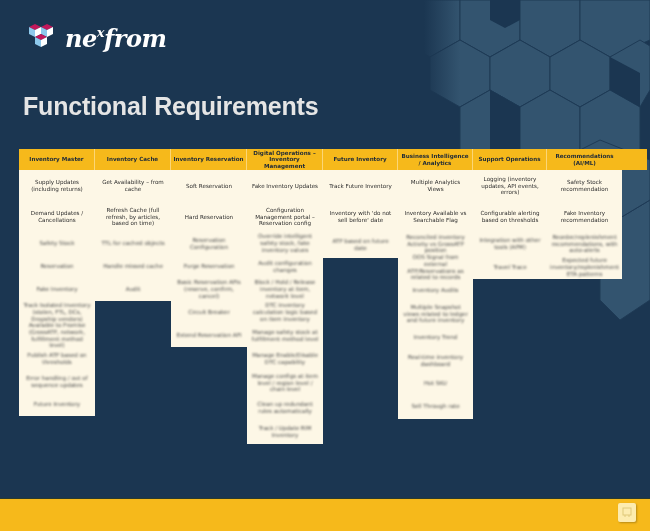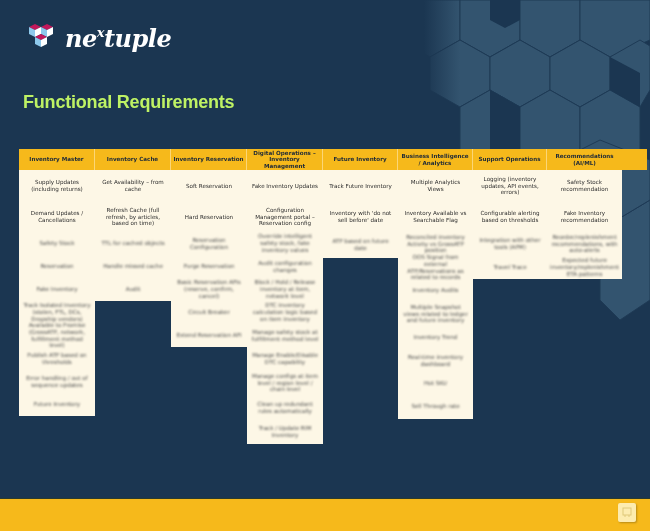--- a/index.html
+++ b/index.html
@@ -3,21 +3,21 @@
 <meta charset="utf-8">
 <style>
   * { box-sizing: border-box; margin: 0; padding: 0; }
   html, body { width: 650px; height: 531px; overflow: hidden; }
   body { background: #1b3651; font-family: "DejaVu Sans", sans-serif; position: relative; }
   .bg-pattern { position: absolute; left: 0; top: 0; width: 650px; height: 500px; pointer-events: none; }
   .logo { position: absolute; left: 27px; top: 22px; display: flex; align-items: center; }
   .logo svg { display: block; }
   .logo-text { font-family: "DejaVu Serif", serif; font-weight: bold; font-style: italic; color: #ffffff; font-size: 24px; margin-left: 4px; letter-spacing: -0.5px; }
   .logo-text sup { font-size: 13px; vertical-align: 10px; }
-  .title { position: absolute; left: 23px; top: 92px; color: #bef264; font-size: 18px; font-weight: bold; font-family: "Liberation Sans", sans-serif; letter-spacing: -0.2px; }
+  .title { position: absolute; left: 23px; top: 92px; color: #e5e5e5; font-size: 25px; font-weight: bold; font-family: "Liberation Sans", sans-serif; letter-spacing: -0.2px; }
   .table { position: absolute; left: 19px; top: 149px; width: 628px; }
   .hdr-row { display: flex; height: 21px; background: #f6b91b; }
   .hdr-cell { flex: 0 0 auto; display: flex; align-items: center; justify-content: center; text-align: center; font-size: 5.6px; font-weight: bold; color: #1e2a38; border-right: 1px solid #fbd677; line-height: 1.15; padding: 0 2px; }
   .hdr-cell:last-child { border-right: none; }
   .cols { display: flex; align-items: flex-start; }
   .col { flex: 0 0 auto; background: #fdf7e6; }
   .cell { display: flex; align-items: center; justify-content: center; text-align: center; font-size: 5.6px; color: #2c2c2c; line-height: 1.25; padding: 0 4px; }
   .cell.blur { filter: blur(1.3px); color: #4a4a4a; }
   .bottom-bar { position: absolute; left: 0; top: 498px; width: 650px; height: 33px; background: #f6b91b; border-top: 1px solid #2a3b2e; }
   .corner-btn { position: absolute; left: 618px; top: 503px; width: 18px; height: 19px; background: #fdecaf; border-radius: 2px; box-shadow: 1px 1px 2px rgba(0,0,0,0.25); display: flex; align-items: center; justify-content: center; }
@@ -62,21 +62,21 @@
     <polygon points="2,5 8,2 14,5 8,8" fill="#c2185b"></polygon>
     <polygon points="2,5 8,8 8,15 2,12" fill="#8ec9ec"></polygon>
     <polygon points="8,8 14,5 14,12 8,15" fill="#ffffff"></polygon>
     <polygon points="14,5 20,2 26,5 20,8" fill="#c2185b"></polygon>
     <polygon points="14,5 20,8 20,15 14,12" fill="#8ec9ec"></polygon>
     <polygon points="20,8 26,5 26,12 20,15" fill="#ffffff"></polygon>
     <polygon points="8,15 14,12 20,15 14,18" fill="#c2185b"></polygon>
     <polygon points="8,15 14,18 14,25 8,22" fill="#8ec9ec"></polygon>
     <polygon points="14,18 20,15 20,22 14,25" fill="#ffffff"></polygon>
   </svg>
-  <span class="logo-text"><span>ne</span><sup>x</sup><span>tuple</span></span>
+  <span class="logo-text"><span>ne</span><sup>x</sup><span>from</span></span>
 </div>
 
 <div class="title">Functional Requirements</div>
 
 <div class="table">
   <div class="hdr-row">
     <div class="hdr-cell" style="width:76px">Inventory Master</div>
     <div class="hdr-cell" style="width:76px">Inventory Cache</div>
     <div class="hdr-cell" style="width:76px">Inventory Reservation</div>
     <div class="hdr-cell" style="width:76px">Digital Operations – Inventory Management</div>

